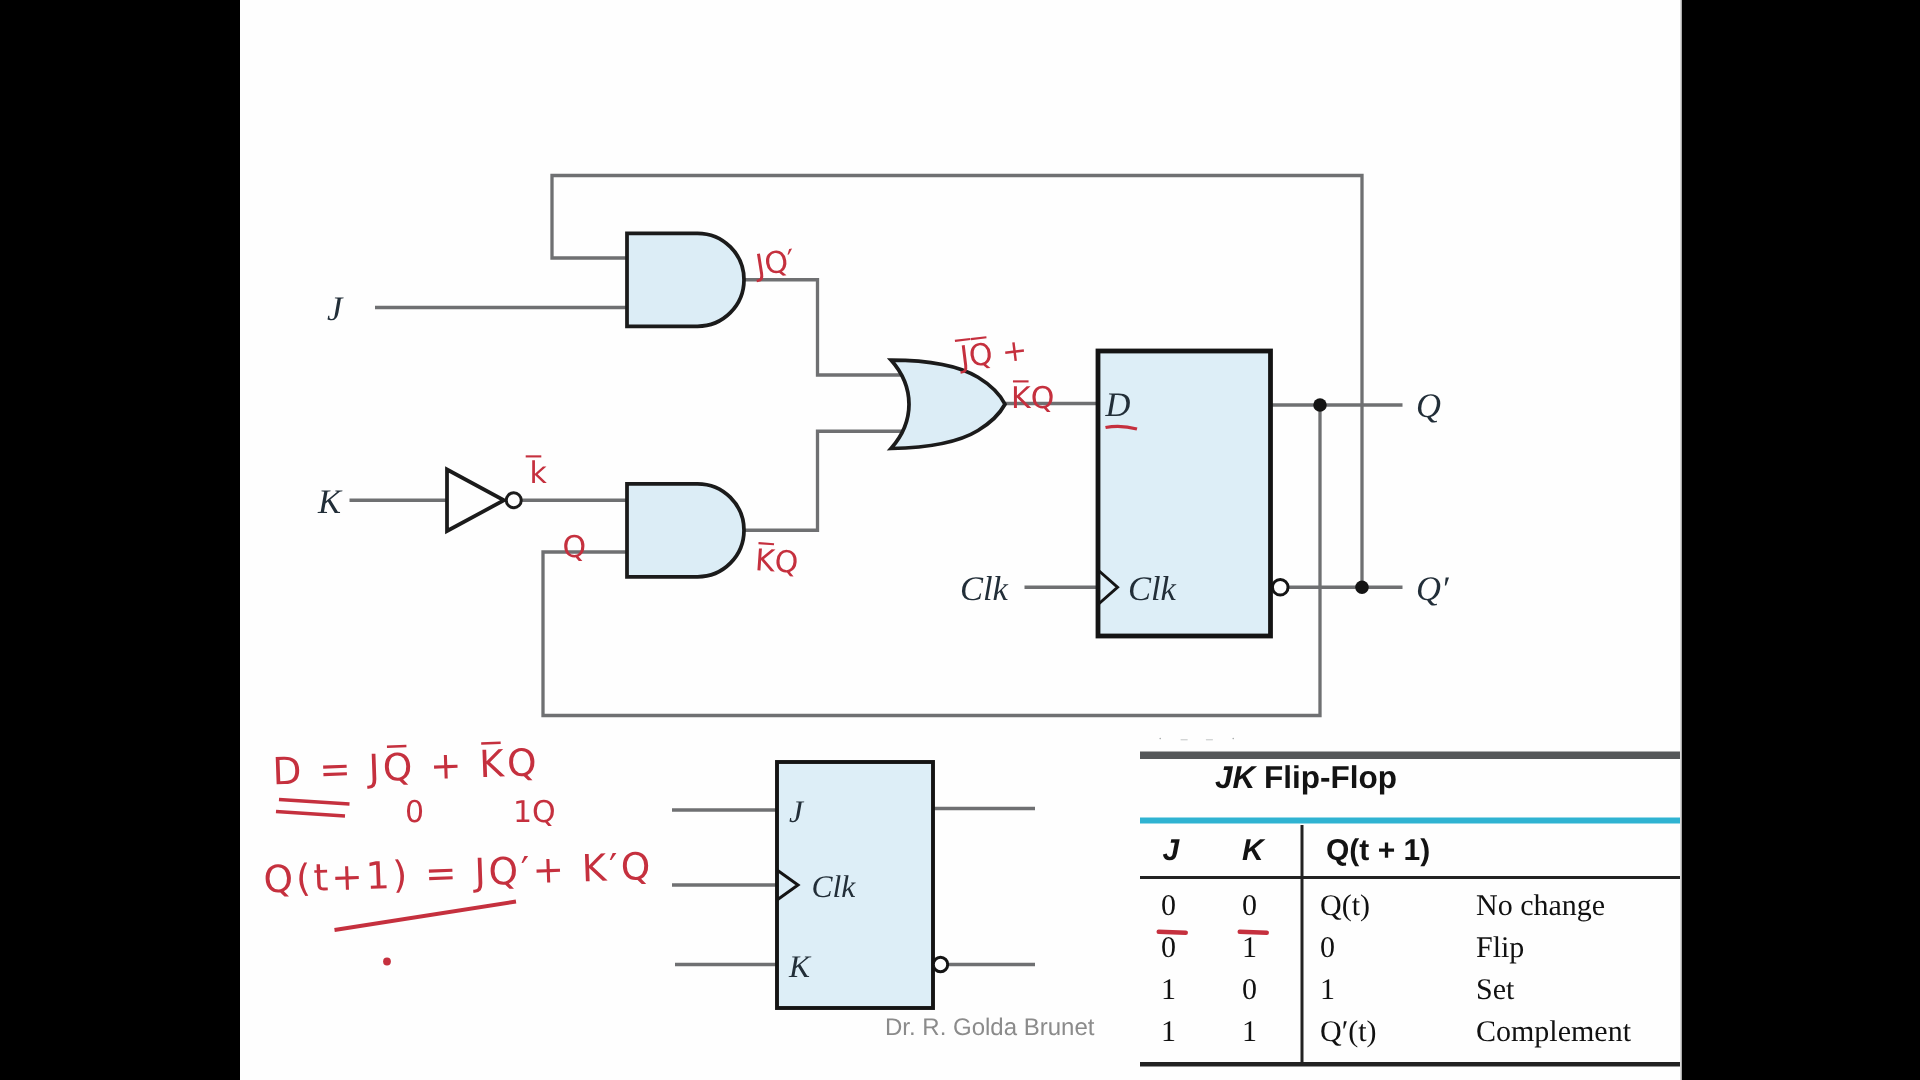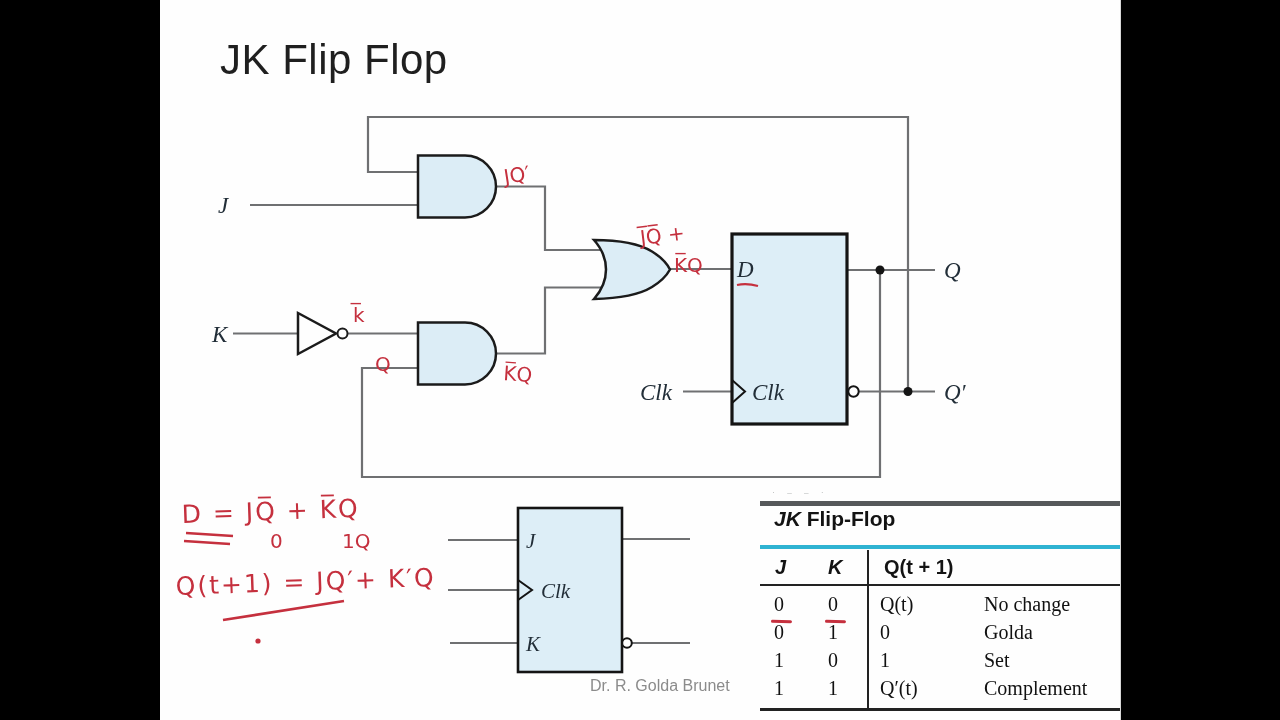--- a/index.html
+++ b/index.html
@@ -30,21 +30,21 @@
     font-family:"Liberation Serif", serif; color:#111;
   }
   .stray-marks {
     position:absolute; left:12px; top:-1px; font-size:9px; color:#a9adad; letter-spacing:5px;
   }
   .tbar  { position:absolute; left:0; top:13px;  width:100%; height:5px; background:#56585a; }
   .ttitle{
     position:absolute; left:14px; top:19px; font-family:"Liberation Sans", sans-serif;
     font-size:21px; font-weight:bold; color:#131313;
   }
-  .ttitle .jk { font-style:italic; }
+  .ttitle .jk { font-style:italic;margin-left:36px; }
   .tteal { position:absolute; left:0; top:57px; width:100%; height:4px; background:#2fb3d2; }
   .thead-row {
     position:absolute; left:0; top:68px; width:100%; height:26px;
     font-family:"Liberation Sans", sans-serif; font-weight:bold; font-style:italic;
     font-size:20px; color:#131313;
   }
   .thead-row .hj { position:absolute; left:15px; }
   .thead-row .hk { position:absolute; left:68px; }
   .thead-row .hq { position:absolute; left:124px; font-style:normal;text-align:center; }
   .thead-line { position:absolute; left:0; top:96px; width:100%; height:2px; background:#222; }
@@ -61,21 +61,20 @@
     border-radius:2px; transform:rotate(2deg);
   }
   .tbottom { position:absolute; left:0; top:220px; width:100%; height:2.5px; background:#222; }
 </style>
 </head>
 <body>
 
 <div class="stage">
   <div class="content">
 
-    <h1 class="slide-title">JK Flip Flop</h1>
 
     <svg width="960" height="720" viewBox="0 0 960 720" style="position:absolute;left:0;top:0">
 
       <g stroke="#6f7072" stroke-width="2.2" fill="none">
 
         <polyline points="748,391.5 748,117 208,117 208,172 258,172"></polyline>
 
         <line x1="90" y1="205" x2="258" y2="205"></line>
 
         <line x1="73" y1="333.5" x2="138" y2="333.5"></line>
@@ -176,21 +175,21 @@
         <div class="trow">
           <span class="cj">0</span>
           <span class="ck">0</span>
           <span class="cv">Q(t)</span>
           <span class="cd">No change</span>
         </div>
         <div class="trow">
           <span class="cj">0</span>
           <span class="ck">1</span>
           <span class="cv">0</span>
-          <span class="cd">Golda</span>
+          <span class="cd">Flip</span>
         </div>
         <div class="trow">
           <span class="cj">1</span>
           <span class="ck">0</span>
           <span class="cv">1</span>
           <span class="cd">Set</span>
         </div>
         <div class="trow">
           <span class="cj">1</span>
           <span class="ck">1</span>

